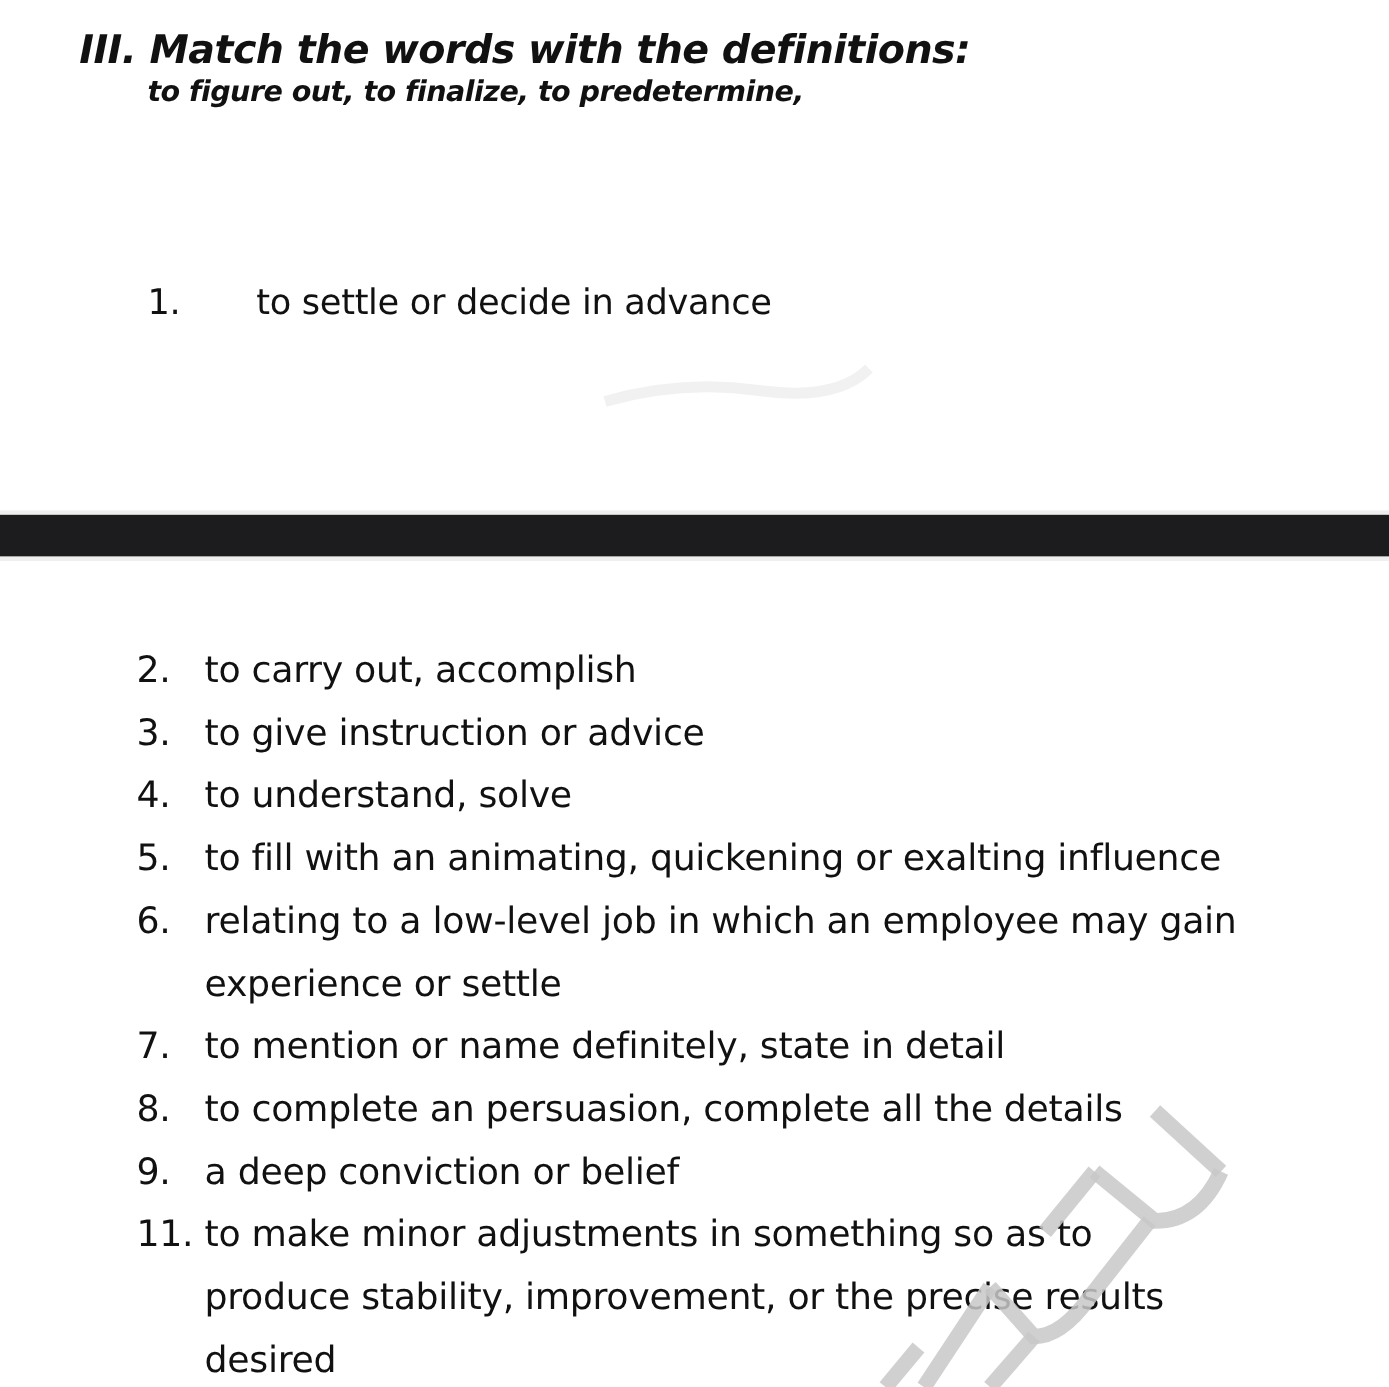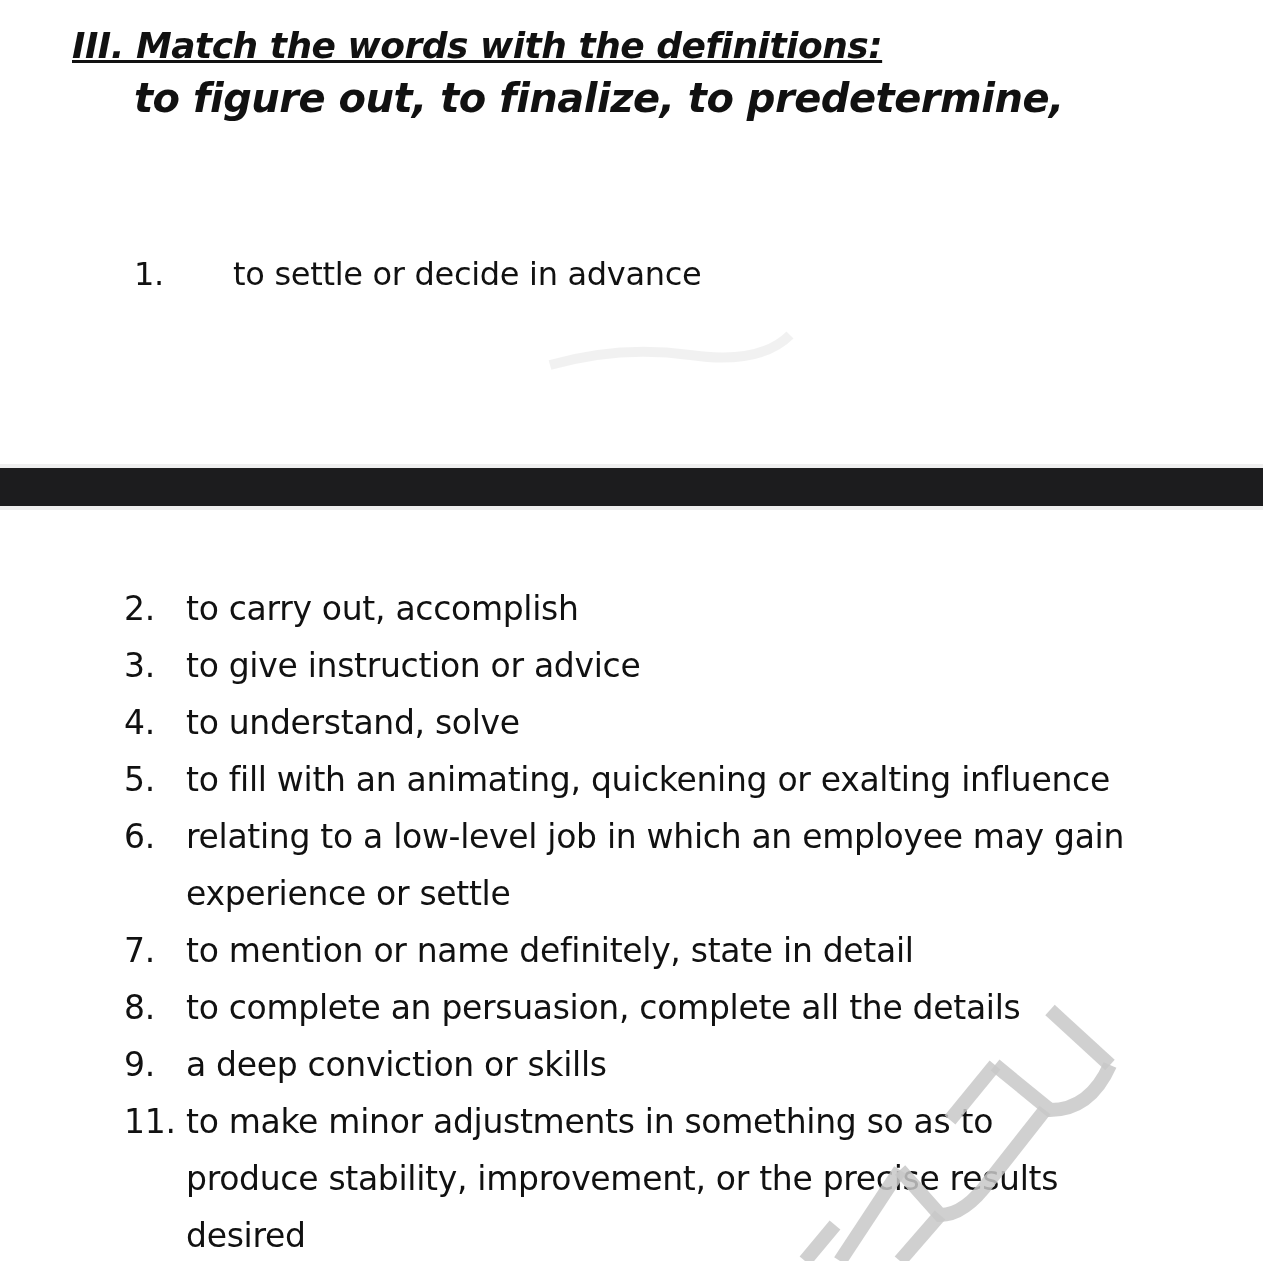--- a/index.html
+++ b/index.html
@@ -1,22 +1,22 @@
 <!DOCTYPE html>
 <html><head>
 <meta charset="utf-8">
 <style>
   html, body { margin: 0; padding: 0; background: #ffffff; }
   body { width: 1263px; height: 1261px; position: relative; overflow: hidden;
          font-family: "DejaVu Sans", sans-serif; color: #111; }
   .top { position: absolute; left: 0; top: 0; width: 1263px; height: 466px; background: #fff; }
   .heading { position: absolute; left: 72px; top: 18px; font-style: italic; font-weight: bold;
-             font-size: 36px; letter-spacing: -0.5px; line-height: 56px; text-decoration: underline; }
-  .wordbank { position: absolute; left: 134px; top: 70px; width: 1020px; font-style: italic;
-              font-weight: bold; font-size: 40px; letter-spacing: -0.5px; line-height: 57px; }
+             font-size: 36px; letter-spacing: -0.5px; line-height: 56px; }
+  .wordbank { position: absolute; left: 134px; top: 56px; width: 1020px; font-style: italic;
+              font-weight: bold; font-size: 26px; letter-spacing: -0.5px; line-height: 57px; }
   .item { position: absolute; font-size: 33px; line-height: 57px; letter-spacing: -0.3px; }
   .item .num { position: absolute; left: 0; top: 0; }
   .item .txt { position: absolute; left: 62px; top: 0; width: 1000px; }
   .item1 { left: 134px; top: 246px; font-size: 32px; }
   .item1 .txt { left: 80px; margin-left: 19px; }
   .faint { position: absolute; left: 540px; top: 325px; width: 260px; height: 60px; opacity: 0.05; }
   .divider-top { position: absolute; left: 0; top: 464px; width: 1263px; height: 4px; background: #efefef; }
   .divider { position: absolute; left: 0; top: 468px; width: 1263px; height: 38px; background: #1c1c1e; }
   .divider-bot { position: absolute; left: 0; top: 506px; width: 1263px; height: 4px; background: #efefef; }
   .list { position: absolute; left: 124px; top: 580px; }
@@ -70,21 +70,21 @@
   <div class="item" style="left:0; top:342px;">
     <span class="num">7.</span>
     <span class="txt">to mention or name definitely, state in detail</span>
   </div>
   <div class="item" style="left:0; top:399px;">
     <span class="num">8.</span>
     <span class="txt">to complete an persuasion, complete all the details</span>
   </div>
   <div class="item" style="left:0; top:456px;">
     <span class="num">9.</span>
-    <span class="txt">a deep conviction or skills</span>
+    <span class="txt">a deep conviction or belief</span>
   </div>
   <div class="item" style="left:0; top:513px;">
     <span class="num">11.</span>
     <span class="txt">to make minor adjustments in something so as to</span>
   </div>
   <div class="item" style="left:0; top:570px;">
     <span class="txt">produce stability, improvement, or the precise results</span>
   </div>
   <div class="item" style="left:0; top:627px;">
     <span class="txt">desired</span>

